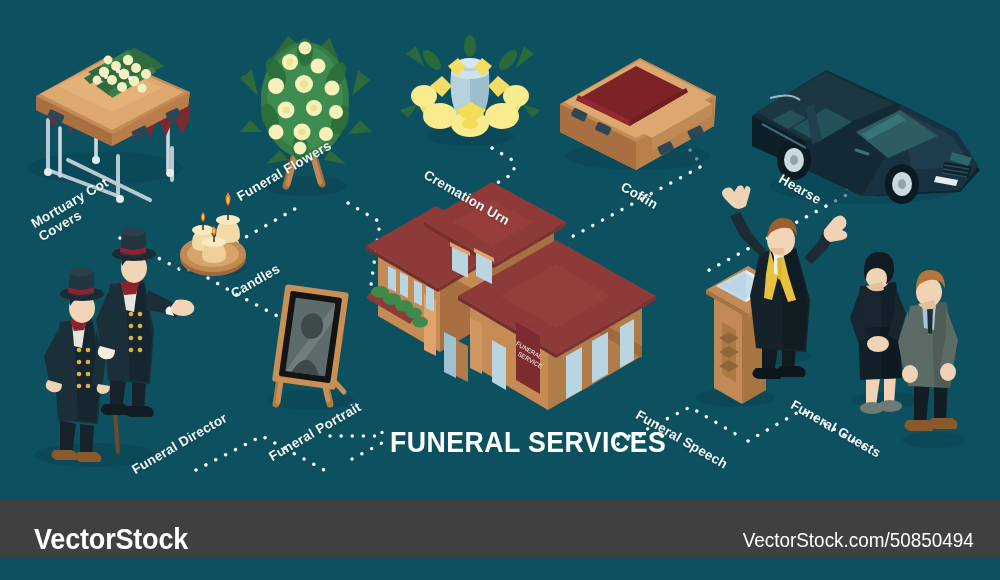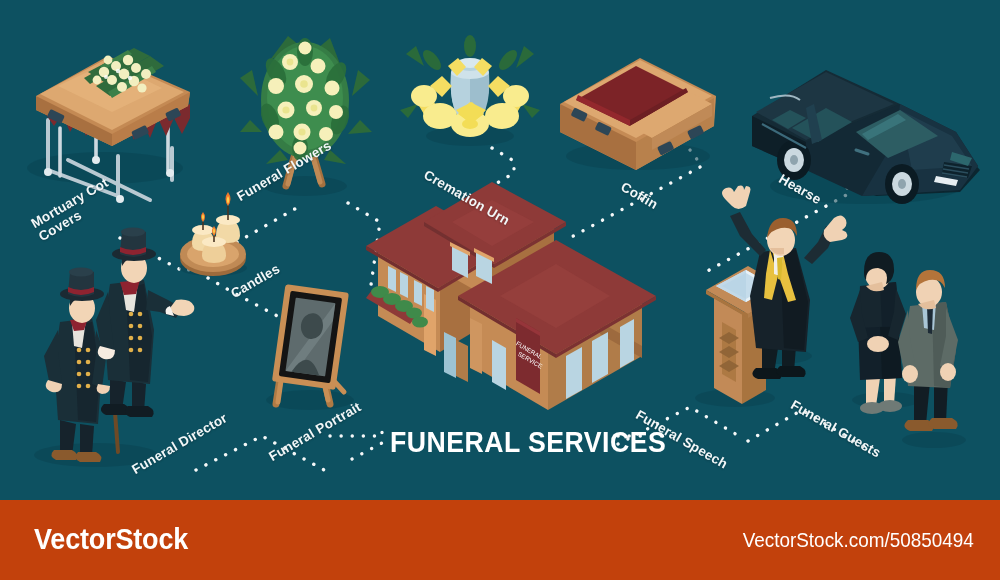--- a/index.html
+++ b/index.html
@@ -38,22 +38,22 @@
     font-weight:700;
     font-size:29px;
     letter-spacing:.5px;
     transform:scaleX(.92);
     transform-origin:0 50%;
     white-space:nowrap;
   }
 
   
   #footer{
-    position:absolute;left:0;top:500px;width:1000px;height:80px;
-    background:#c2410c;
+    position:absolute;left:0;top:500px;width:1000px;height:58px;
+    background:#404040;
   }
   #footer .brand{
     position:absolute;left:34px;top:22px;
     color:#fff;font-size:30px;font-weight:700;
     font-family:"Liberation Sans Narrow","Liberation Sans",sans-serif;
     transform:scaleX(.9);transform-origin:0 50%;
     letter-spacing:-.2px;
   }
   #footer .url{
     position:absolute;right:26px;top:28px;

